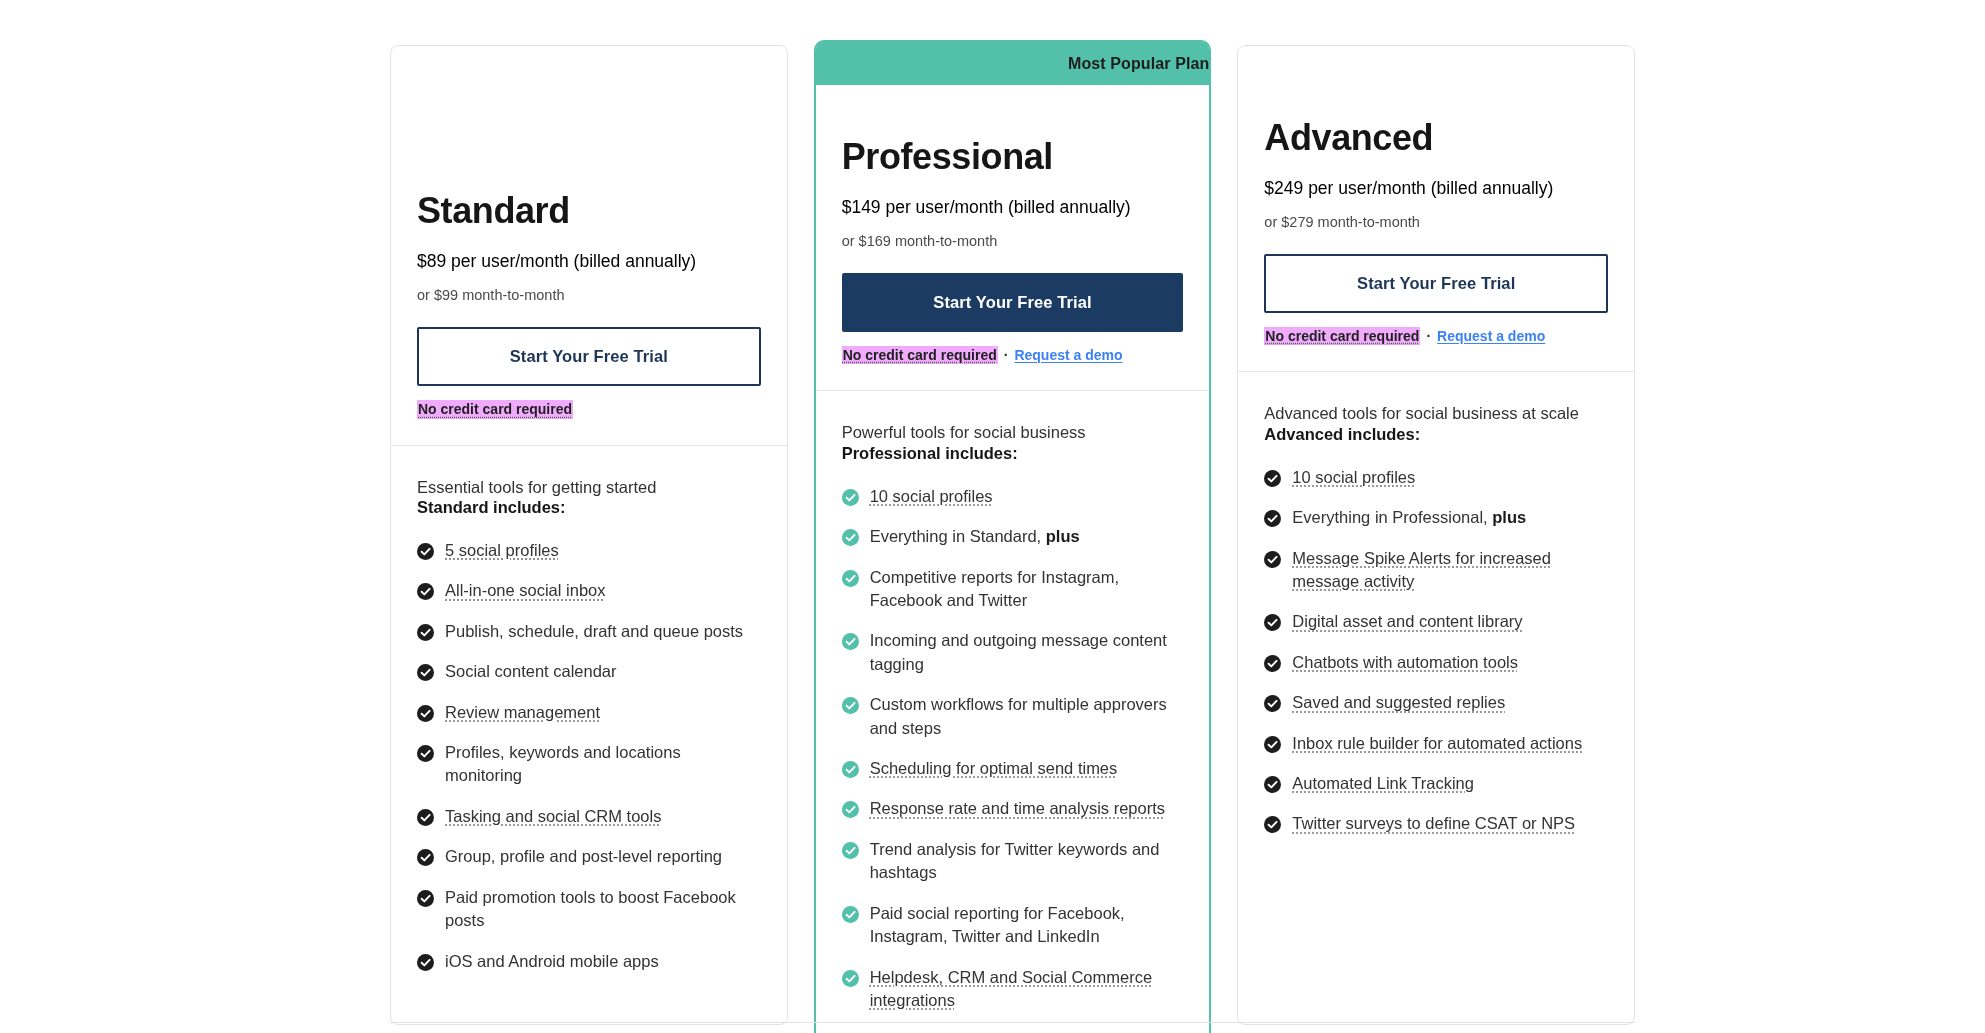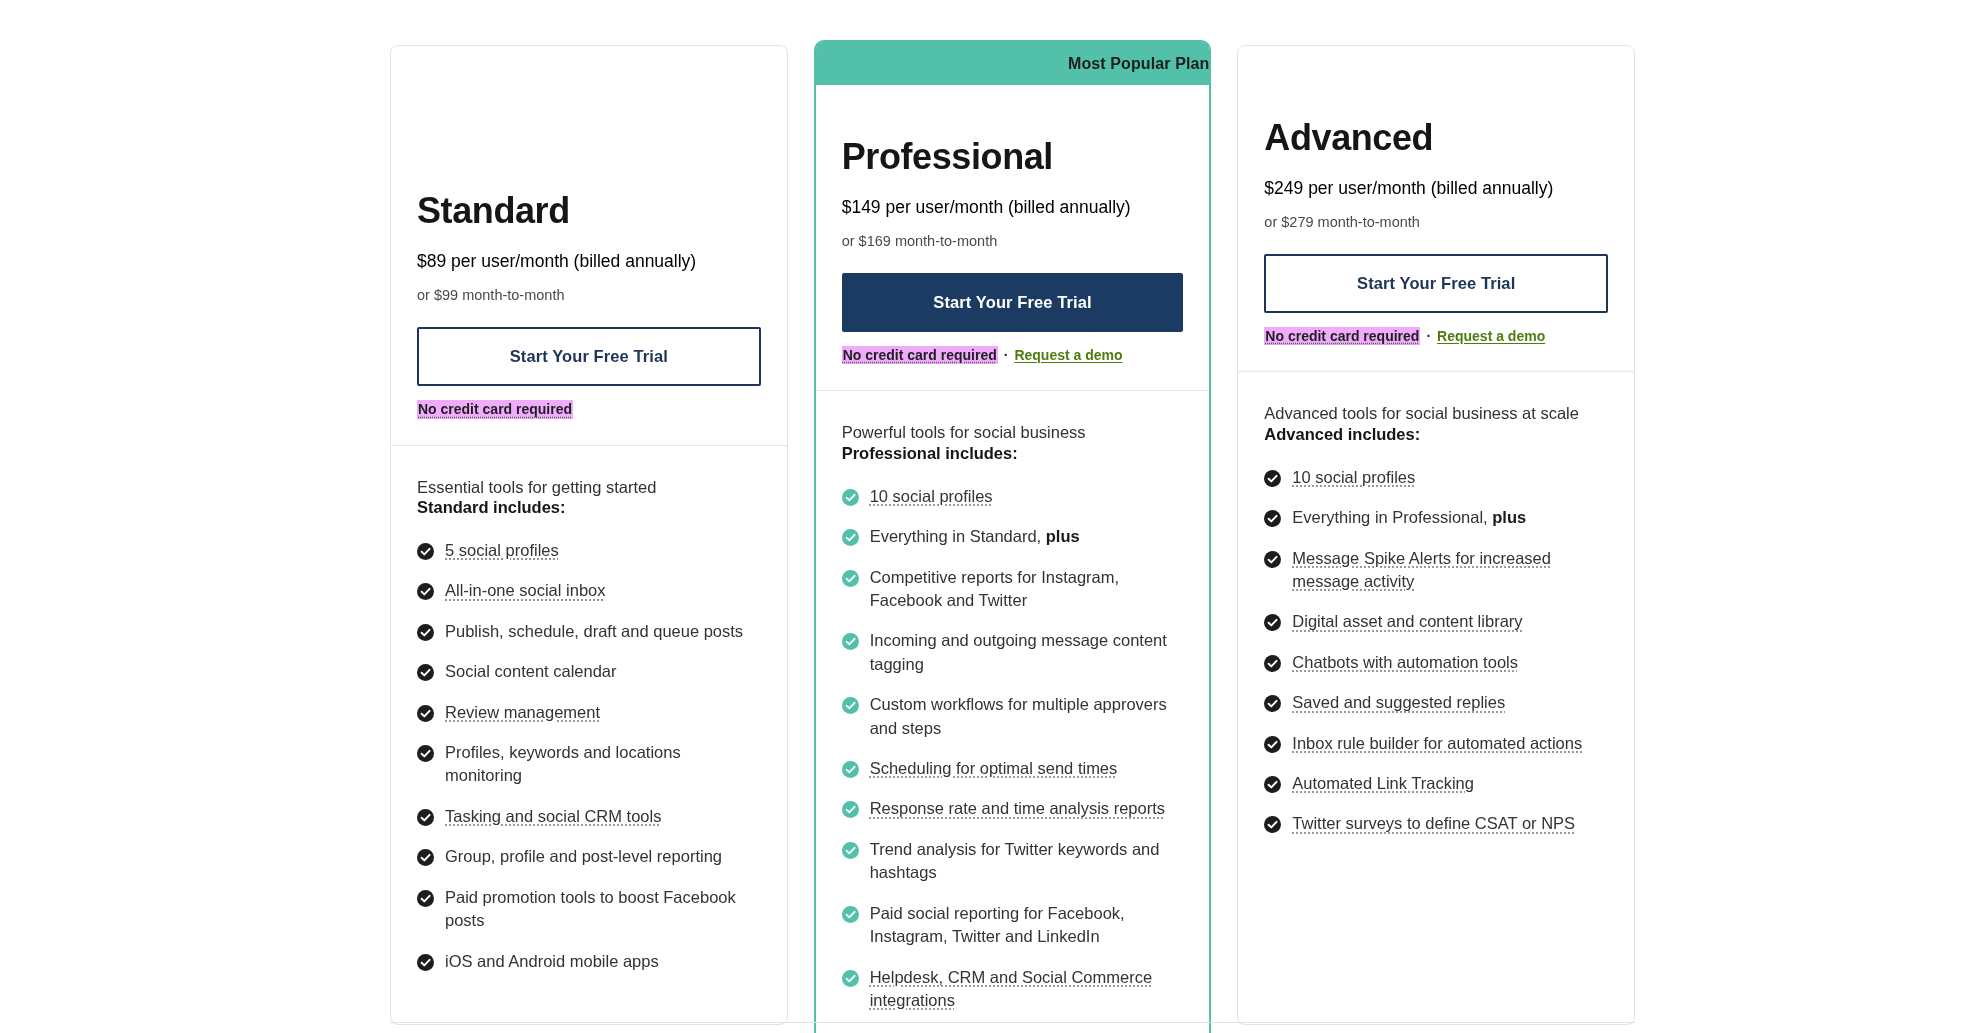--- a/index.html
+++ b/index.html
@@ -124,21 +124,21 @@
     background: #f0abfc;
     text-decoration: underline;
     text-decoration-style: dotted;
     text-decoration-color: #5c5c5c;
     text-underline-offset: 2px;
     padding: 0 1px;
     cursor: pointer;
   }
   .note-dot { margin: 0 6px; color: #1f1f1f; font-weight: bold; }
   .note-link {
-    color: #4d7c0f;
+    color: #3b82f6;
     text-decoration: underline;
     text-underline-offset: 2px;
     cursor: pointer;
     font-weight: bold;
   }
 
   .card-body { padding: 30px 26px 34px 26px; }
   .body-tagline {
     font-size: 16.5px;
     color: #323232;

